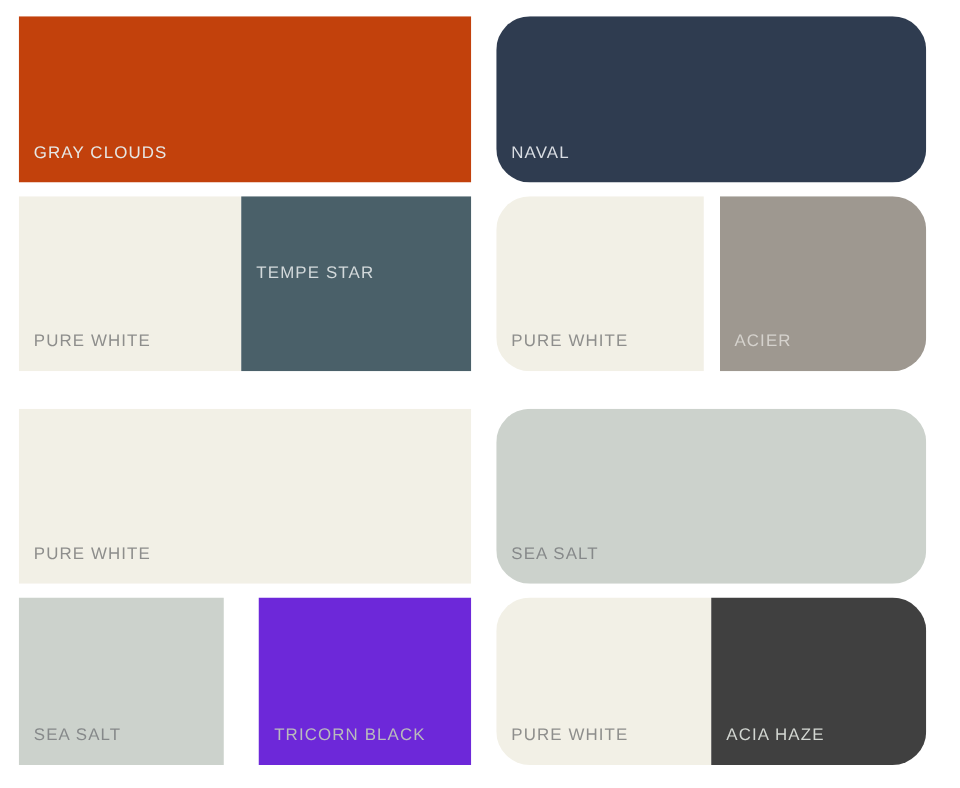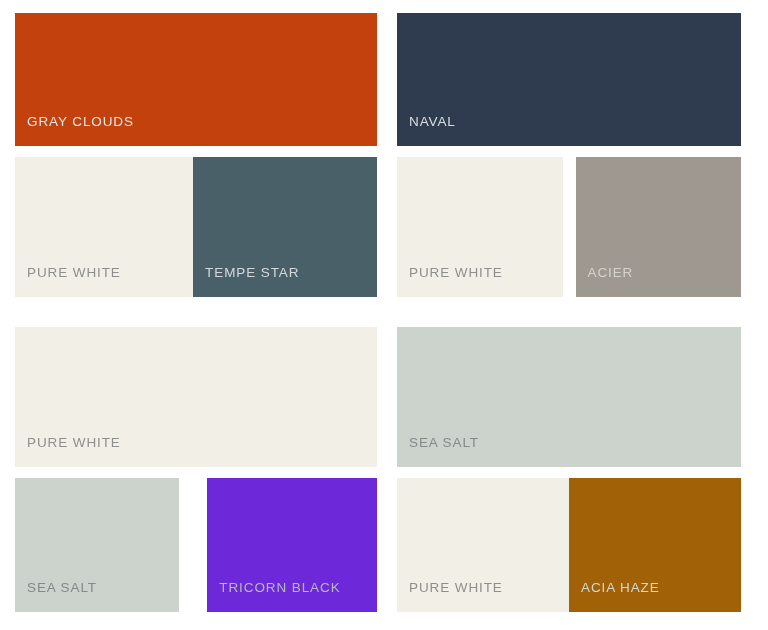--- a/index.html
+++ b/index.html
@@ -41,21 +41,21 @@
     letter-spacing: 0.9px;
     line-height: 1;
     padding: 0 0 18px 12px;
     white-space: nowrap;
     font-weight: 400;
     font-family: "Liberation Sans", sans-serif;
   }
 
   
   .col-left  { left: 15px;  width: 362px; }
-  .col-right { left: 397px; width: 344px; }
+  .col-right { left: 397px; width: 344px; border-radius: 27px; }
 
   .row-1 { top: 13px;  height: 133px; }
   .row-2 { top: 157px; height: 140px; }
   .row-3 { top: 327px; height: 140px; }
   .row-4 { top: 478px; height: 134px; }
 </style>
 </head>
 <body>
 
 <div class="board">
@@ -66,21 +66,21 @@
     </div>
     <div class="card col-right row-1">
       <div class="swatch" style="width: 100%; background: rgb(47, 60, 80);">
         <span class="swatch-label" style="color: rgb(217, 221, 227);">NAVAL</span>
       </div>
     </div>
     <div class="card col-left row-2">
       <div class="swatch" style="width: 49.2%; background: rgb(242, 240, 230);">
         <span class="swatch-label" style="color: rgb(142, 142, 140);">PURE WHITE</span>
       </div>
-      <div class="swatch" style="width: 50.8%; background: rgb(74, 96, 105);">
+      <div class="swatch" style="width: 50.8%; background: rgb(74, 96, 105); align-items: center;">
         <span class="swatch-label" style="color: rgb(211, 217, 219);">TEMPE STAR</span>
       </div>
     </div>
     <div class="card col-right row-2">
       <div class="swatch" style="width: 50%; background: rgb(242, 240, 230);">
         <span class="swatch-label" style="color: rgb(142, 142, 140);">PURE WHITE</span>
       </div>
       <div class="swatch" style="width: 50%; background: rgb(158, 152, 144); margin-left: 13px;">
         <span class="swatch-label" style="color: rgb(213, 210, 205);">ACIER</span>
       </div>
@@ -100,17 +100,17 @@
         <span class="swatch-label" style="color: rgb(134, 137, 138);">SEA SALT</span>
       </div>
       <div class="swatch" style="width: 50.8%; background: #6d28d9; margin-left: 28px;">
         <span class="swatch-label" style="color: rgb(185, 187, 188);">TRICORN BLACK</span>
       </div>
     </div>
     <div class="card col-right row-4">
       <div class="swatch" style="width: 50%; background: rgb(242, 240, 230);">
         <span class="swatch-label" style="color: rgb(142, 142, 140);">PURE WHITE</span>
       </div>
-      <div class="swatch" style="width: 50%; background: #a16207;">
+      <div class="swatch" style="width: 50%; background: #404040;">
         <span class="swatch-label" style="color: rgb(210, 214, 209);">ACIA HAZE</span>
       </div>
     </div>
   </div>
 
 </body></html>

